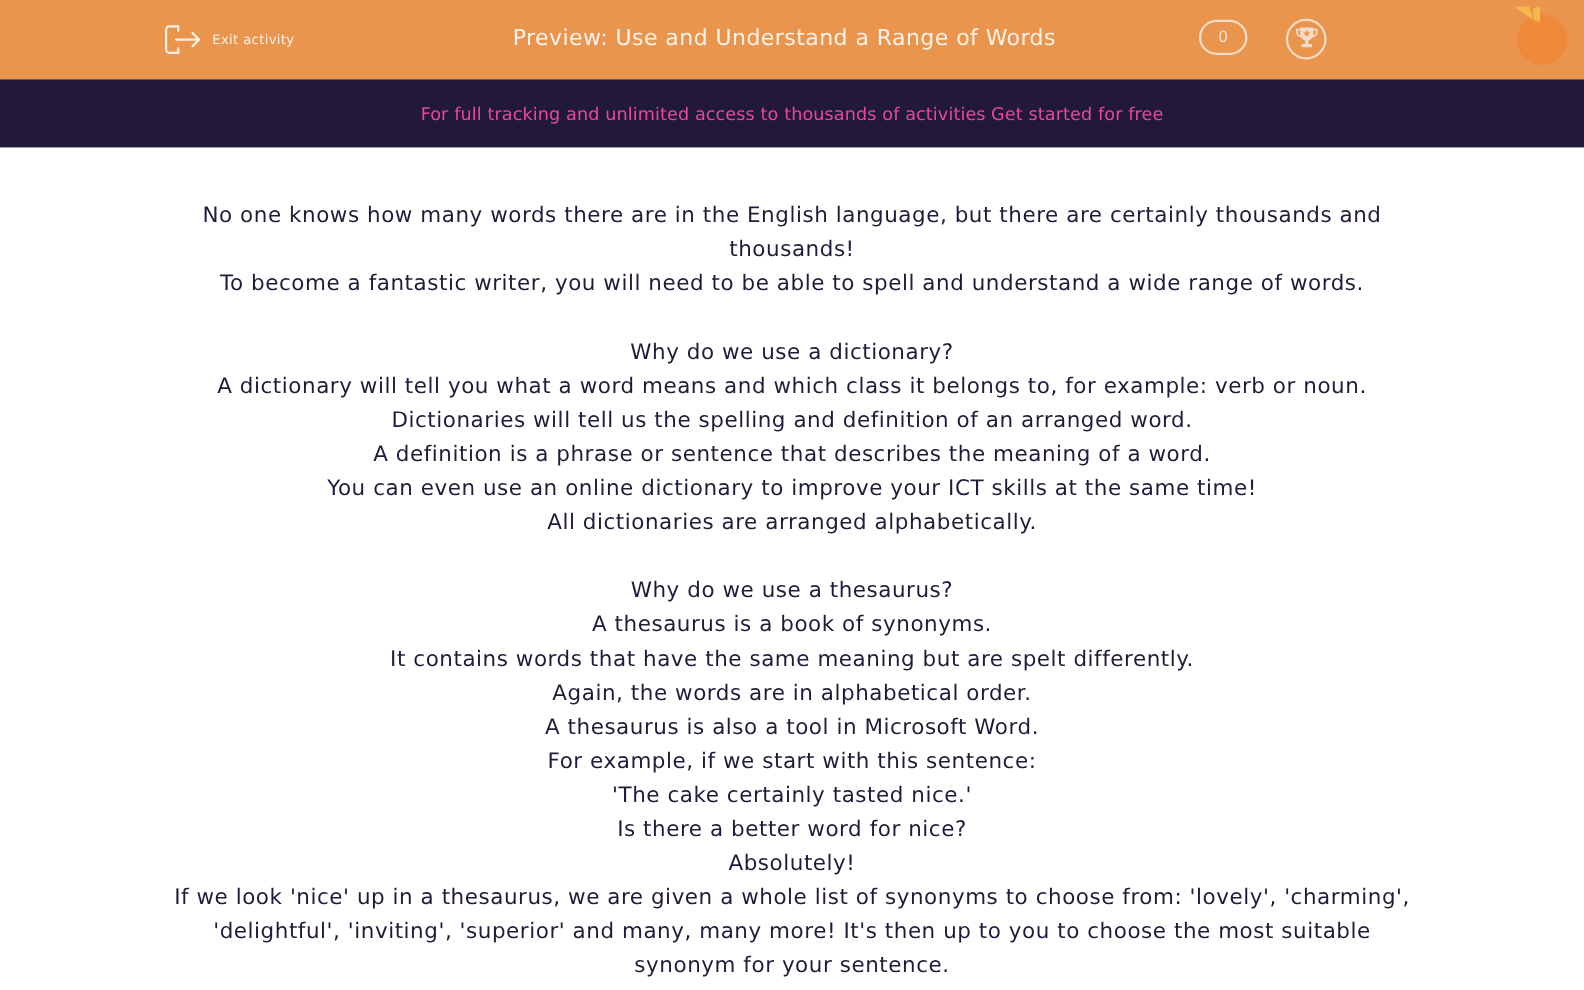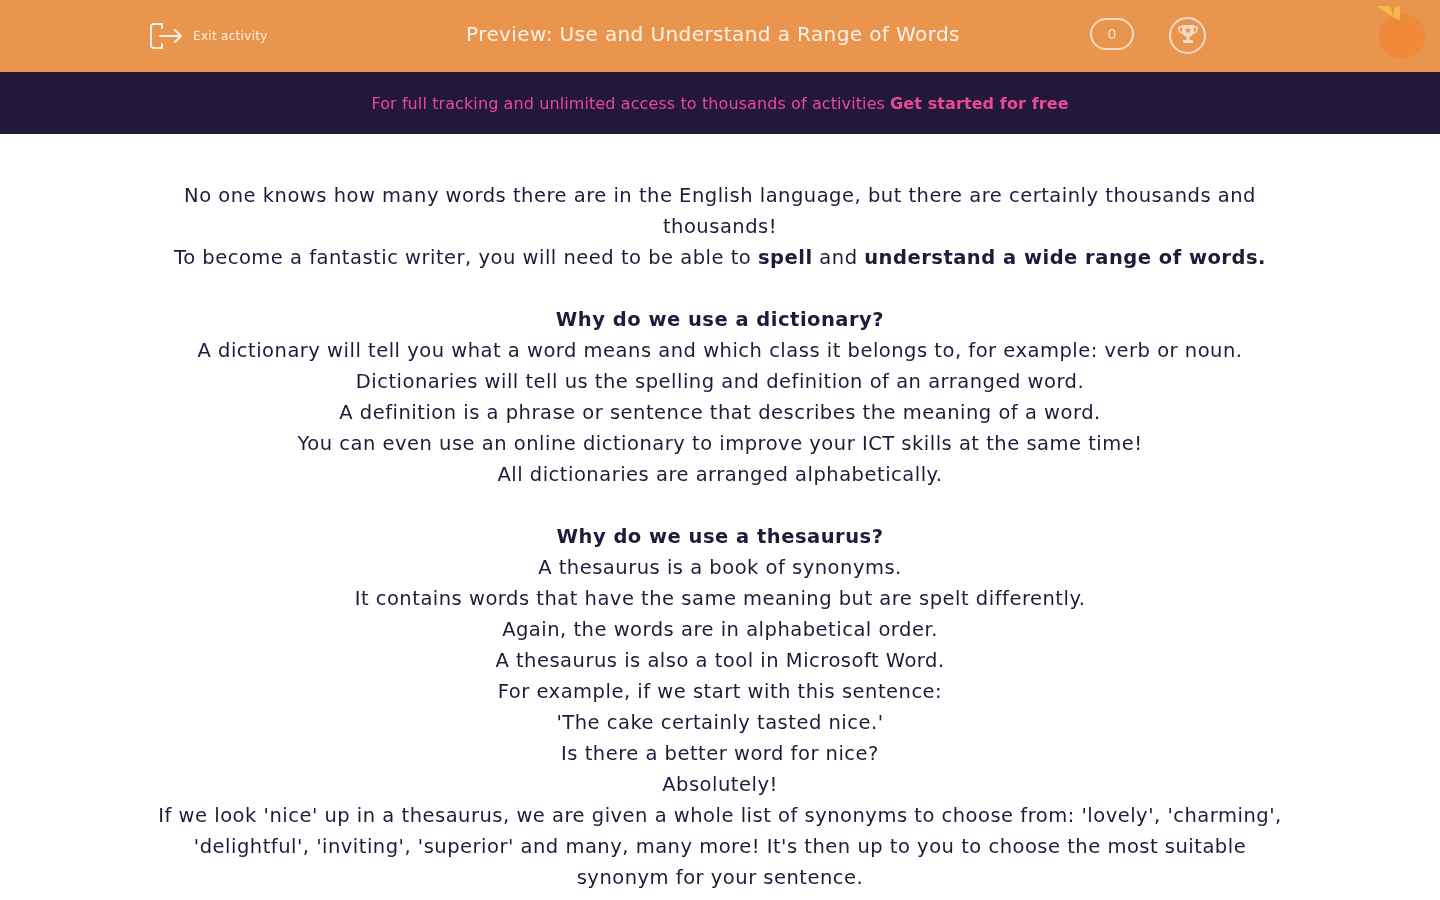--- a/index.html
+++ b/index.html
@@ -32,29 +32,29 @@
     position: absolute; left: 1169px; top: 17px; width: 37px; height: 37px;
     border: 2px solid #f3dcc8; border-radius: 50%; box-sizing: border-box;
     display: flex; align-items: center; justify-content: center; cursor: pointer;
   }
   .logo { position: absolute; left: 1374px; top: 4px; width: 56px; height: 56px; }
   .banner {
     height: 62px; background: #221839; color: #ec4899;
     display: flex; align-items: center; justify-content: center;
     font-size: 16px; letter-spacing: 0.1px;
   }
-  .banner .cta { font-weight: bold; margin-left: 5px; cursor: pointer; }
+  .banner .cta { font-weight: normal; margin-left: 5px; cursor: pointer; }
   .content {
     width: 1140px; margin: 0 auto; padding-top: 46px;
     text-align: center; font-size: 19.5px; line-height: 31px; letter-spacing: 0.5px;
     color: #221a3a;
   }
   .content p { margin: 0; }
   .content .gap { height: 31px; }
-  .content b { font-weight: bold; }
+  .content b { font-weight: normal; }
 </style>
 </head>
 <body>
 
 <div class="topbar">
   <div class="exit">
     <span>
       <svg width="33" height="28" viewBox="0 0 33 28" fill="none" stroke="#fbeee2" stroke-width="2" stroke-linecap="round" stroke-linejoin="round">
         <path d="M12 2 H4 a3 3 0 0 0 -3 3 V23 a3 3 0 0 0 3 3 H12"></path>
         <path d="M12 2 V6 M12 22 V26"></path>

